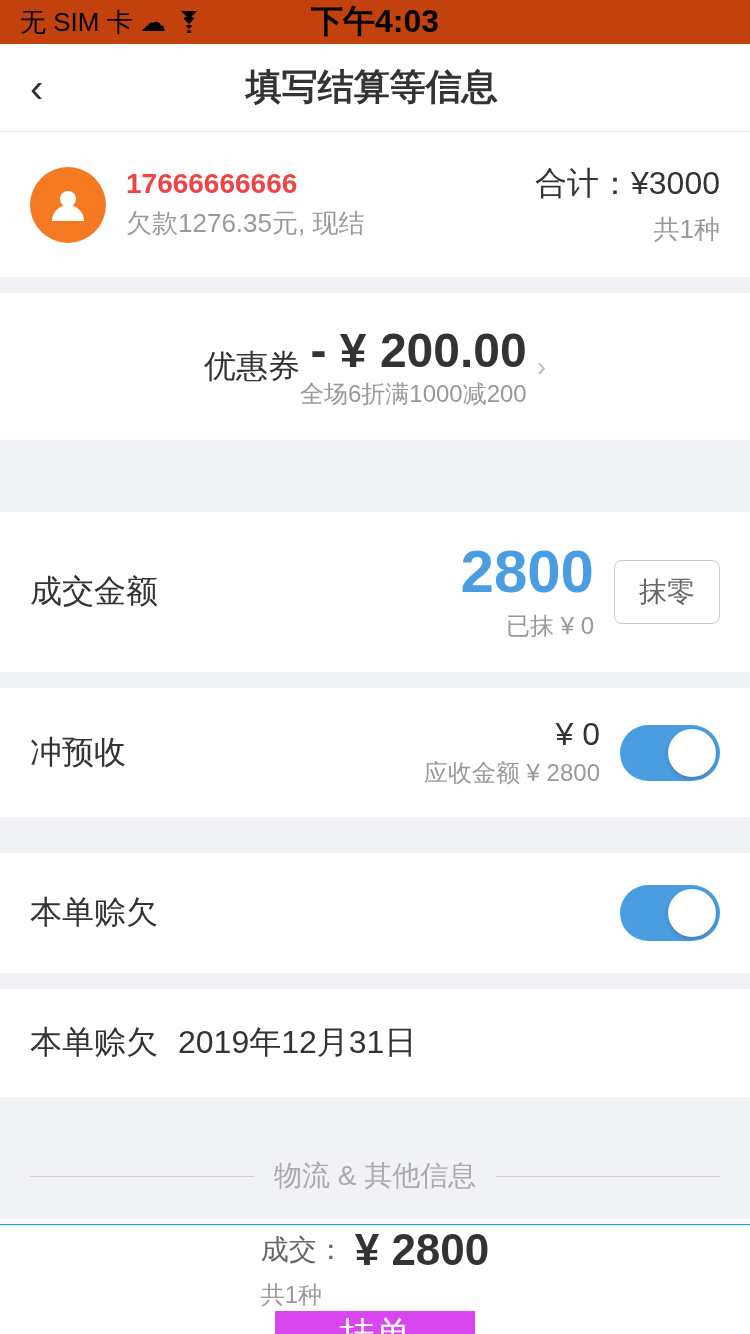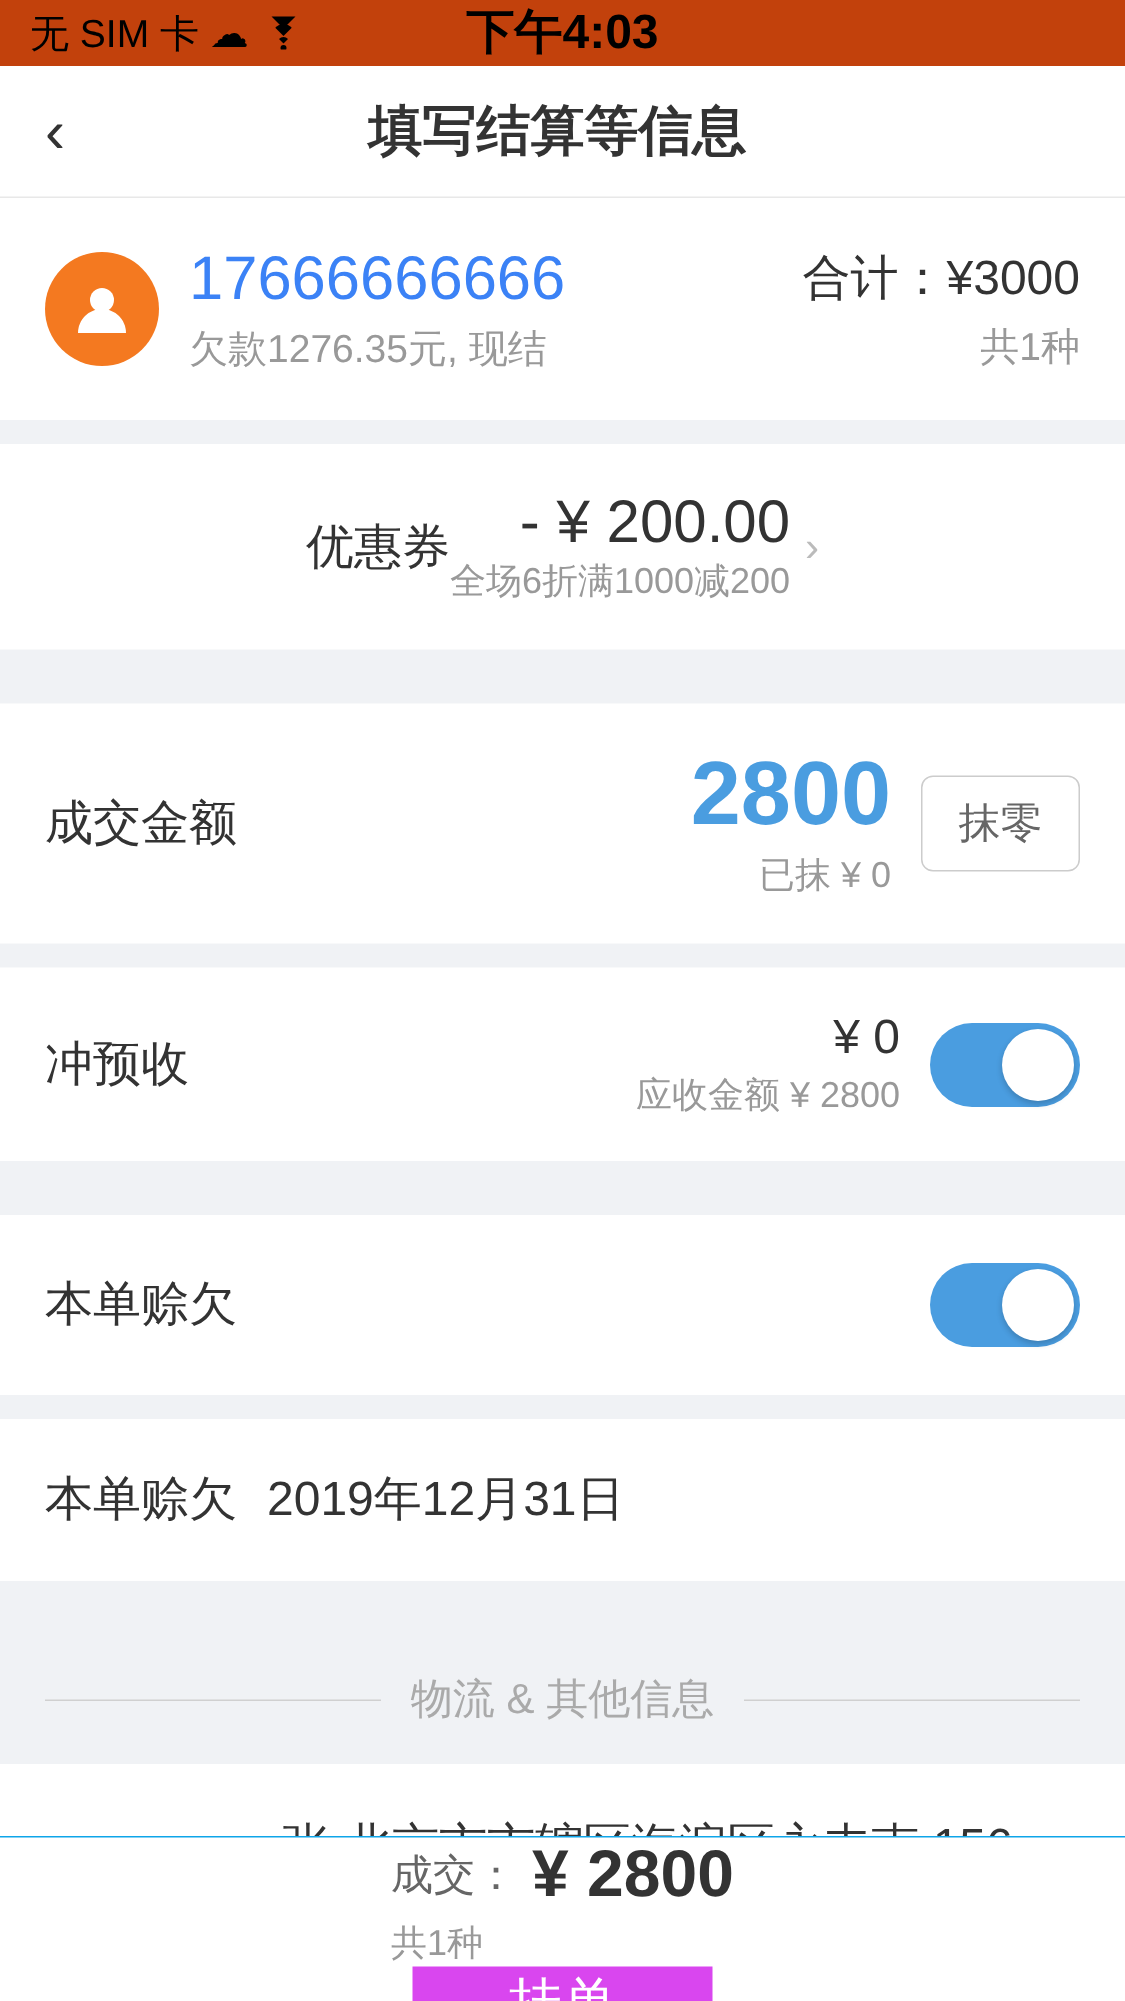--- a/index.html
+++ b/index.html
@@ -70,56 +70,57 @@
       align-items: center;
       justify-content: space-between;
       margin-bottom: 16px;
     }
     .customer-left { display: flex; align-items: center; gap: 20px; }
     .avatar {
       width: 76px; height: 76px; border-radius: 50%; background: #f47920;
       display: flex; align-items: center; justify-content: center;
       font-size: 36px; color: #fff; flex-shrink: 0;
     }
-    .customer-info .phone { font-size: 41px; font-weight: 400; color: #3b82f6; }
+    .customer-info .phone { font-size: 28px; font-weight: 700; color: #ef4444; }
     .customer-info .sub { font-size: 26px; color: #999; margin-top: 6px; }
     .customer-right { text-align: right; }
     .customer-right .total { font-size: 32px; color: #333; font-weight: 500; }
     .customer-right .count { font-size: 26px; color: #999; margin-top: 6px; }
 
     
     .coupon-row {
       background: #fff;
       padding: 30px;
       display: flex;
       align-items: center;
       justify-content: center;
       margin-bottom: 16px;
     }
     .coupon-label { font-size: 32px; color: #333; }
     .coupon-right { display: flex; align-items: center; gap: 10px; }
-    .coupon-discount { font-size: 40px; color: #333; font-weight: 400; }
+    .coupon-discount { font-size: 48px; color: #333; font-weight: 700; }
     .coupon-desc { font-size: 24px; color: #999; }
     .coupon-right-wrap { text-align: right; }
     .chevron { font-size: 28px; color: #bbb; }
 
     
     .divider-gray { height: 20px; background: #f0f2f5; }
 
     
     .section {
       background: #fff;
       margin-bottom: 16px;
     }
     .section-row {
       padding: 30px;
       display: flex;
       align-items: center;
       justify-content: space-between;
       border-bottom: 1px solid #f0f0f0;
+      margin-top: 36px;
     }
     .section-row:last-child { border-bottom: none; }
     .row-label { font-size: 32px; color: #333; }
     .row-right { display: flex; align-items: center; gap: 20px; }
 
     
     .amount-main { font-size: 60px; font-weight: 600; color: #4a9de0; line-height: 1; }
     .amount-sub { font-size: 24px; color: #999; margin-top: 8px; text-align: right; }
 
     

